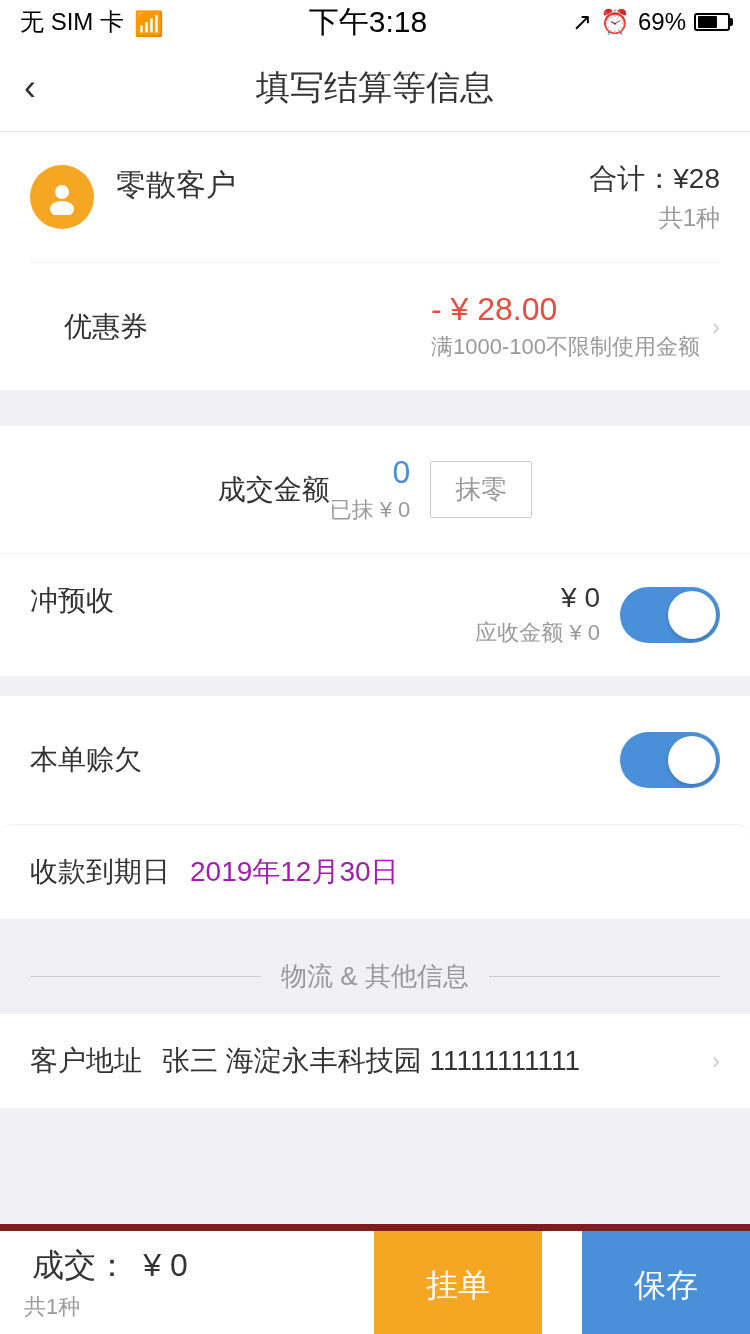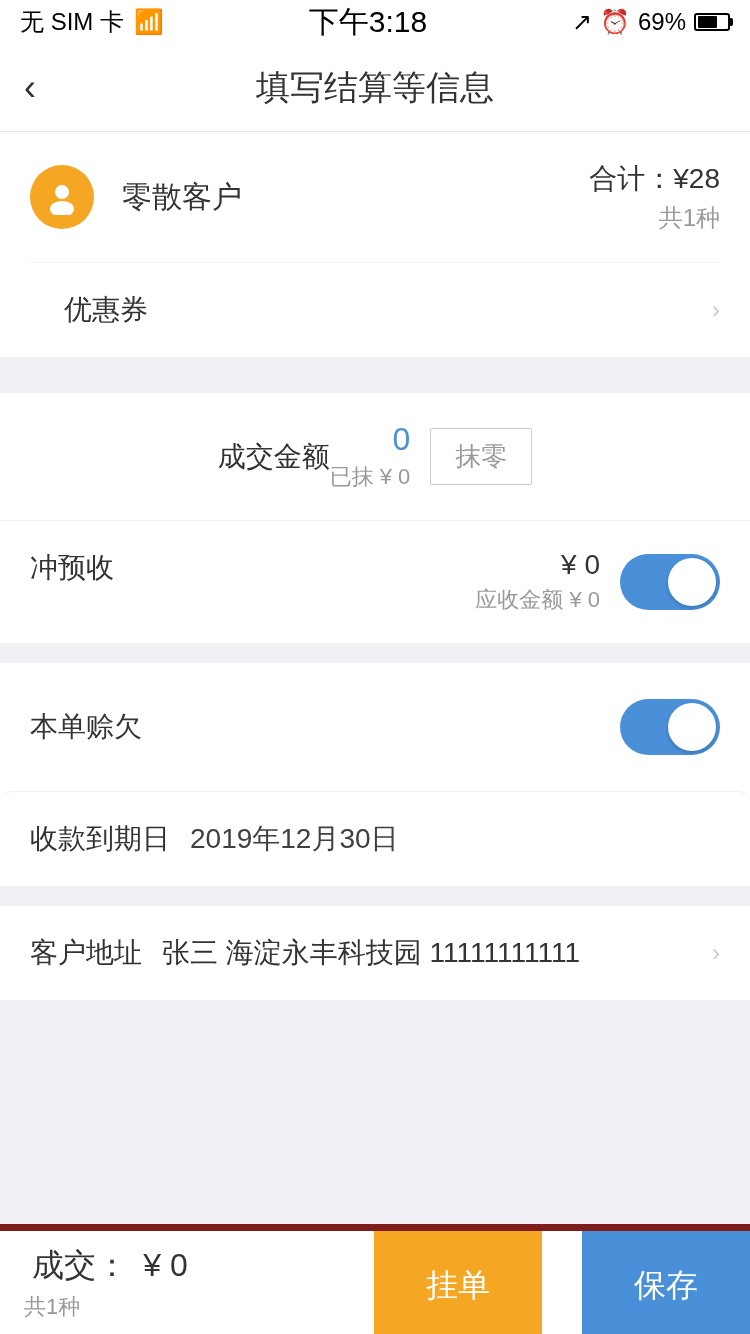--- a/index.html
+++ b/index.html
@@ -18,21 +18,21 @@
     .status-bar {
       height: 44px;
       background: #fff;
       display: flex;
       align-items: center;
       justify-content: space-between;
       padding: 0 20px;
       font-size: 24px;
       color: #000;
     }
-    .status-left { display: flex; align-items: center; gap: 10px; }
+    .status-left { display: flex; align-items: flex-end; gap: 10px; }
     .status-center { font-size: 30px; font-weight: 500; }
     .status-right { display: flex; align-items: center; gap: 8px; font-size: 24px; }
     .battery {
       display: inline-flex; align-items: center;
       border: 2px solid #000; border-radius: 3px; padding: 1px 2px;
       font-size: 18px; font-weight: bold; height: 18px; width: 36px;
       position: relative;
     }
     .battery-fill {
       background: #000; height: 100%; width: 69%; border-radius: 1px;
@@ -73,21 +73,21 @@
       margin-bottom: 16px;
     }
 
     
     .customer-row {
       padding: 28px 30px;
       display: flex;
       align-items: center;
       justify-content: space-between;
     }
-    .customer-left { display: flex; align-items: center; gap: 28px; }
+    .customer-left { display: flex; align-items: flex-start; gap: 22px; }
     .customer-avatar {
       width: 64px; height: 64px; border-radius: 50%;
       background: #f5a623;
       display: flex; align-items: center; justify-content: center;
       color: white; font-size: 28px;
     }
     .customer-name { font-size: 30px; color: #333; }
     .customer-right { text-align: right; }
     .total-amount { font-size: 28px; color: #333; }
     .total-count { font-size: 24px; color: #999; margin-top: 4px; }
@@ -172,21 +172,21 @@
 
     
     .duedate-row {
       padding: 28px 30px;
       display: flex;
       align-items: center;
       border-top: 1px solid #f0f0f5;
       border-radius: 13px;
     }
     .duedate-label { font-size: 28px; color: #333; margin-right: 20px; }
-    .duedate-value { font-size: 28px; color: #404040; text-align: center; }
+    .duedate-value { font-size: 28px; color: #a21caf; text-align: center; }
 
     
     .logistics-header {
       background: #f0f0f5;
       display: flex;
       align-items: center;
       justify-content: center;
       padding: 20px 30px;
     }
     .logistics-line { flex: 1; height: 1px; background: #ccc; }
@@ -272,20 +272,22 @@
         <div class="total-count">共1种</div>
       </div>
     </div>
 
     <div class="divider"></div>
 
     <div class="coupon-row">
       <span class="coupon-label">优惠券</span>
       <div class="coupon-right">
         <div>
+          <div class="coupon-discount">- ¥ 28.00</div>
+          <div class="coupon-desc">满1000-100不限制使用金额</div>
         </div>
         <span class="chevron">›</span>
       </div>
     </div>
   </div>
 
   <div class="section-gap"></div>
 
   <div class="form-section">
     <div class="form-row">
@@ -326,20 +328,25 @@
     </div>
 
     <div class="duedate-row">
       <span class="duedate-label">收款到期日</span>
       <span class="duedate-value">2019年12月30日</span>
     </div>
   </div>
 
   <div class="section-gap"></div>
 
+  <div class="logistics-header">
+    <div class="logistics-line"></div>
+    <span class="logistics-text">物流 &amp; 其他信息</span>
+    <div class="logistics-line"></div>
+  </div>
 
   <div class="address-row">
     <div class="address-left">
       <span class="address-label">客户地址</span>
       <span class="address-value">张三 海淀永丰科技园 11111111111</span>
     </div>
     <span class="chevron">›</span>
   </div>
 
   <div class="section-gap"></div>

